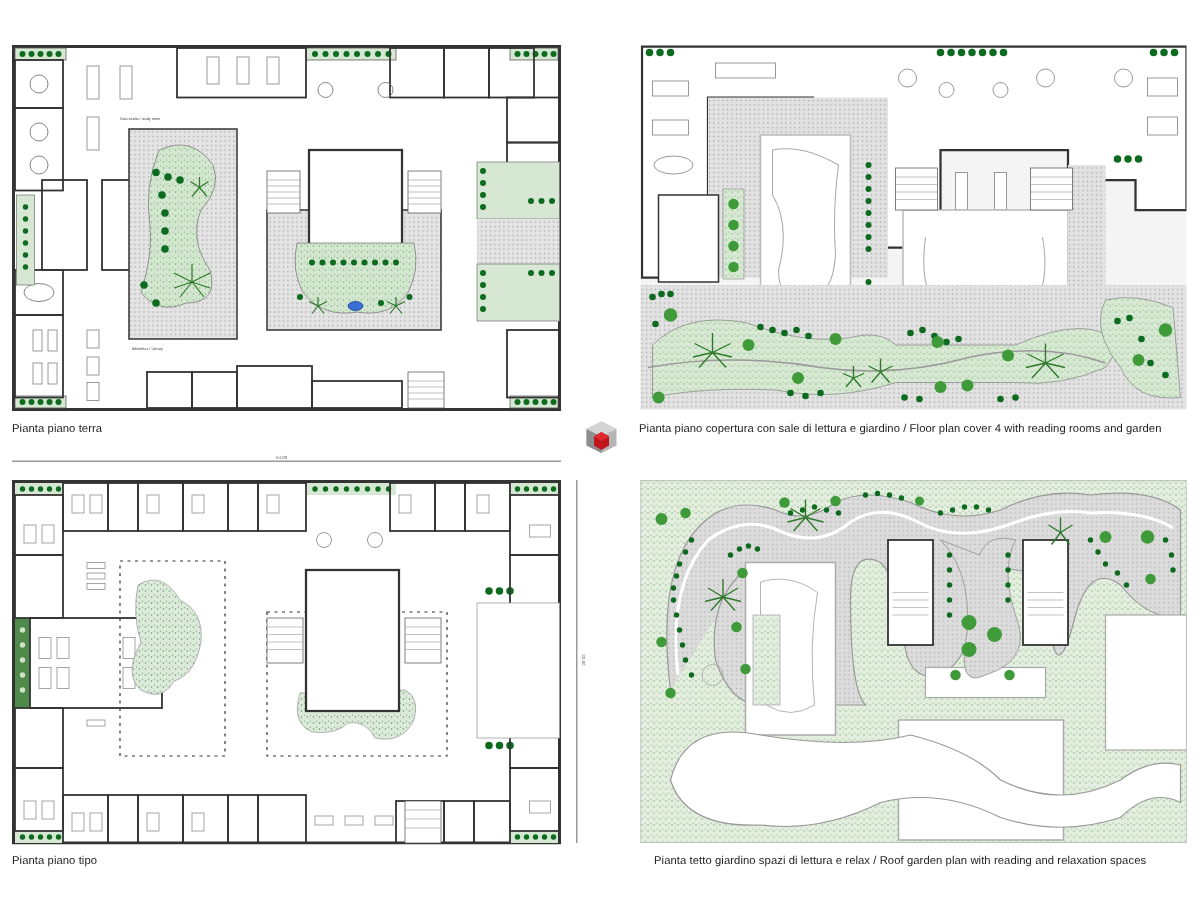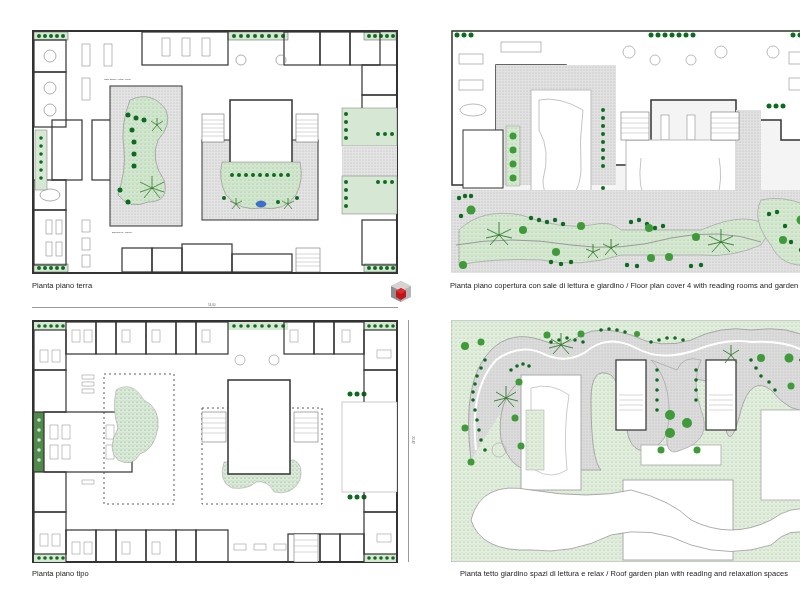--- a/index.html
+++ b/index.html
@@ -1,17 +1,17 @@
 <!DOCTYPE html>
 <html><head>
 <meta charset="utf-8">
 <style>
   html,body{margin:0;padding:0;background:#ffffff;}
   body{width:800px;height:600px;position:relative;overflow:hidden;font-family:"Liberation Sans",sans-serif;}
-  .panel{position:absolute;margin-left:24px;}
+  .panel{position:absolute;}
   .plan{position:absolute;background:#ffffff;}
   .plan svg{display:block;}
   .caption{position:absolute;font-size:7.5px;color:#222;white-space:nowrap;letter-spacing:0.05px;}
   .logo{position:absolute;left:389px;top:279px;width:24px;height:24px;}
   .dim{position:absolute;font-size:3px;color:#666;}
 </style>
 </head>
 <body>
 
 <div class="panel" style="left:0;top:0;width:400px;height:300px;">

